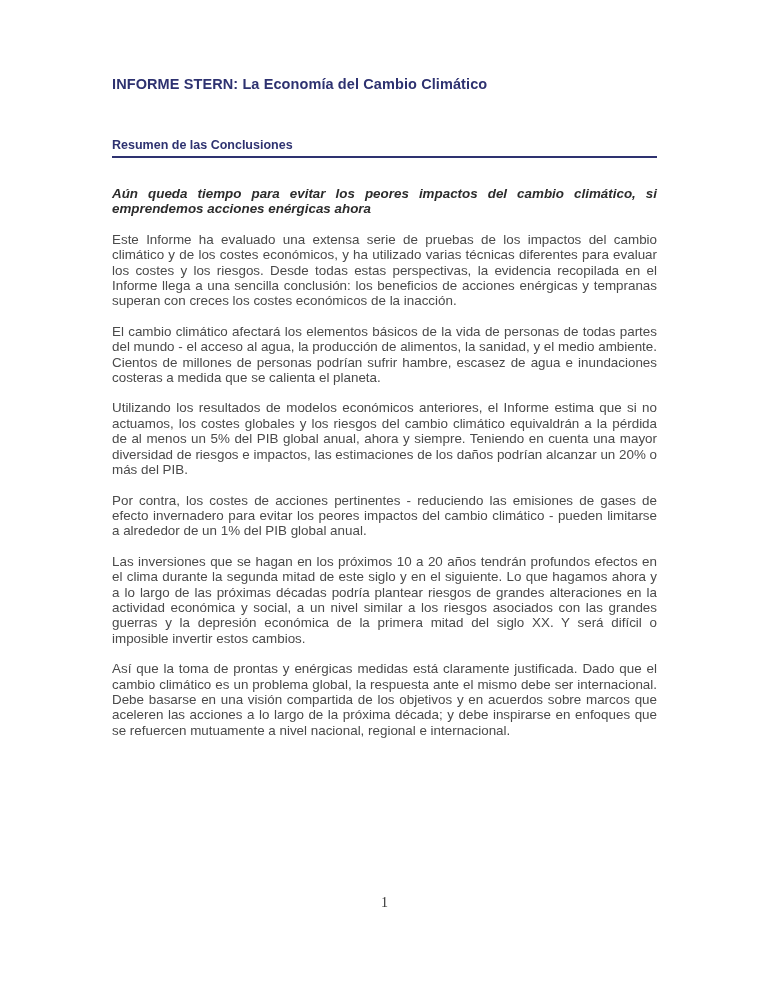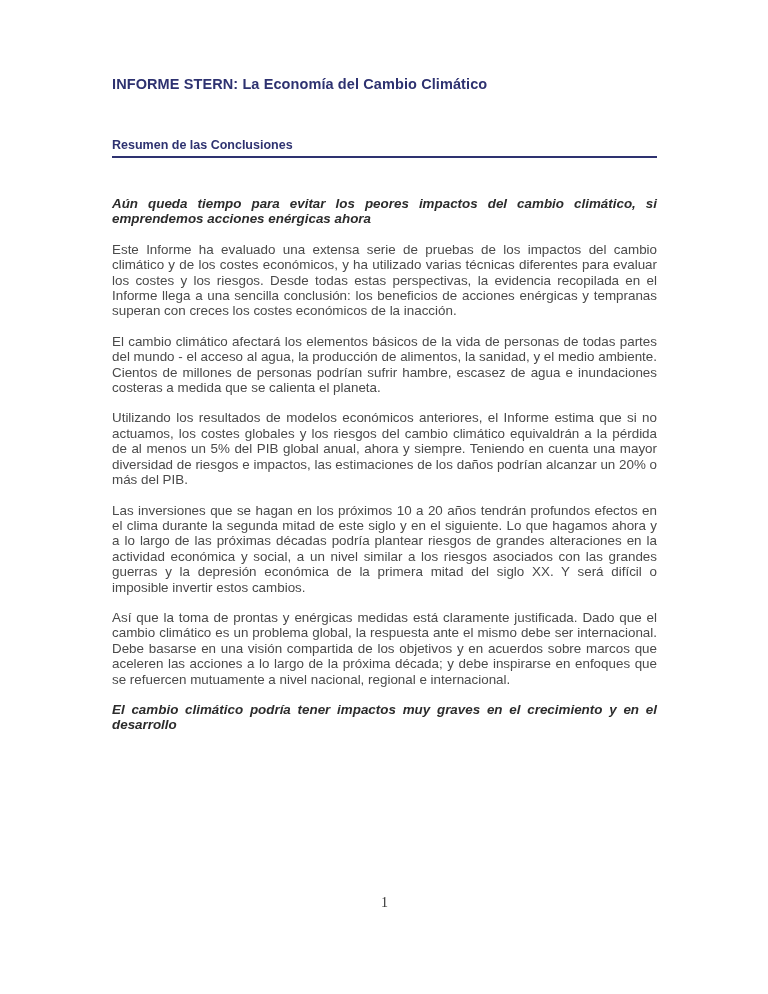--- a/index.html
+++ b/index.html
@@ -17,39 +17,39 @@
       position: absolute; top: 138px; left: 0; width: 545px;
       font-weight: bold; font-size: 12.5px; color: #2e3270;
       padding-bottom: 4px; border-bottom: 2px solid #2e3270;
     }
     .body-flow {
       position: absolute; top: 186px; left: 0; width: 545px;
       font-size: 13.4px; line-height: 15.4px;
     }
     .subhead {
       font-weight: bold; font-style: italic; color: #2c2c2c;
-      text-align: justify; margin: 10px 0 15px 0;
+      text-align: justify; margin: 0 0 15px 0;
     }
     .para { text-align: justify; margin: 0 0 15px 0; }
     .page-num {
       position: absolute; top: 895px; left: 0; width: 545px; text-align: center;
       font-family: "Liberation Serif", serif; font-size: 14px; color: #333;
     }
   </style>
 </head>
 <body>
 
 <div class="page">
   <div class="title">INFORME STERN:  La Economía del Cambio Climático</div>
   <div class="section-head">Resumen de las Conclusiones</div>
 
   <div class="body-flow">
     <p class="subhead">Aún queda tiempo para evitar los peores impactos del cambio climático, si emprendemos acciones enérgicas ahora</p>
     <p class="para">Este Informe ha evaluado una extensa serie de pruebas de los impactos del cambio climático y de los costes económicos, y ha utilizado varias técnicas diferentes para evaluar los costes y los riesgos.  Desde todas estas perspectivas, la evidencia recopilada en el Informe llega a una sencilla conclusión: los beneficios de acciones enérgicas y tempranas superan con creces los costes económicos de la inacción.</p>
     <p class="para">El cambio climático afectará los elementos básicos de la vida de personas de todas partes del mundo - el acceso al agua, la producción de alimentos, la sanidad, y el medio ambiente.  Cientos de millones de personas podrían sufrir hambre, escasez de agua e inundaciones costeras a medida que se calienta el planeta.</p>
     <p class="para">Utilizando los resultados de modelos económicos anteriores, el Informe estima que si no actuamos, los costes globales y los riesgos del cambio climático equivaldrán a la pérdida de al menos un 5% del PIB global anual, ahora y siempre.  Teniendo en cuenta una mayor diversidad de riesgos e impactos, las estimaciones de los daños podrían alcanzar un 20% o más del PIB.</p>
+    <p class="para">Por contra, los costes de acciones pertinentes - reduciendo las emisiones de gases de efecto invernadero para evitar los peores impactos del cambio climático - pueden limitarse a alrededor de un 1% del PIB global anual.</p>
     <p class="para">Las inversiones que se hagan en los próximos 10 a 20 años tendrán profundos efectos en el clima durante la segunda mitad de este siglo y en el siguiente. Lo que hagamos ahora y a lo largo de las próximas décadas podría plantear riesgos de grandes alteraciones en la actividad económica y social, a un nivel similar a los riesgos asociados con las grandes guerras y la depresión económica de la primera mitad del siglo XX.  Y será difícil o imposible invertir estos cambios.</p>
     <p class="para">Así que la toma de prontas y enérgicas medidas está claramente justificada.  Dado que el cambio climático es un problema global, la respuesta ante el mismo debe ser internacional.  Debe basarse en una visión compartida de los objetivos y en acuerdos sobre marcos que aceleren las acciones a lo largo de la próxima década; y debe inspirarse en enfoques que se refuercen mutuamente a nivel nacional, regional e internacional.</p>
-    <p class="subhead">El cambio climático podría tener impactos muy graves en el crecimiento y en el desarrollo</p>
   </div>
 
   <div class="page-num">1</div>
 </div>
 
 </body></html>

